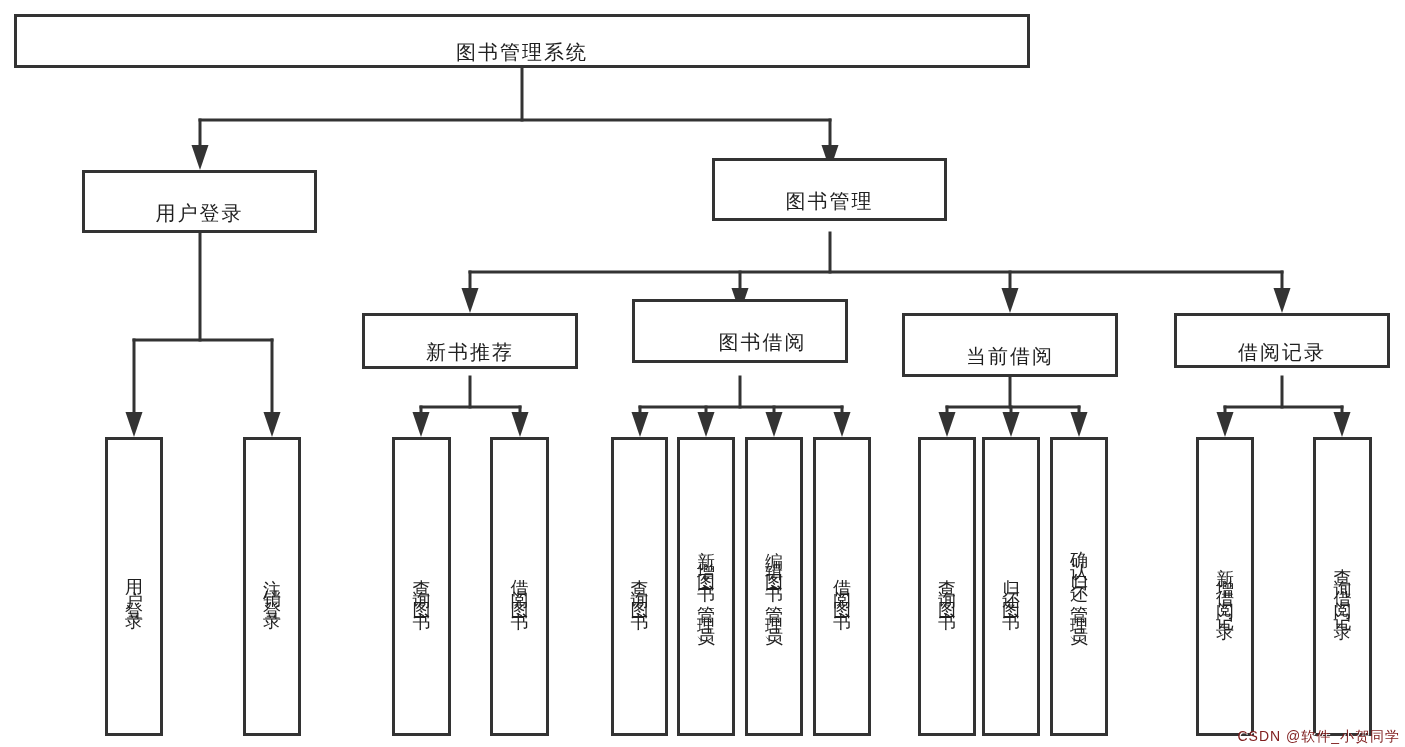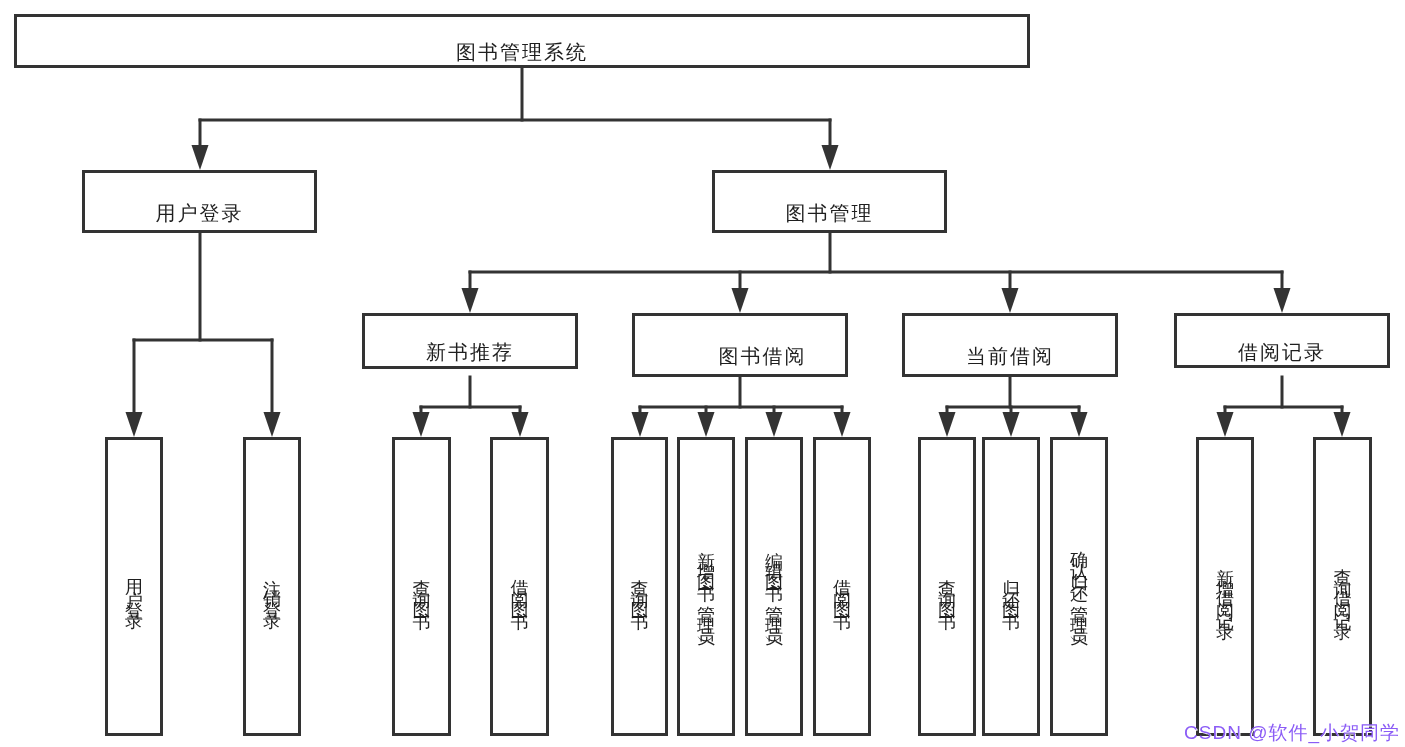--- a/index.html
+++ b/index.html
@@ -43,24 +43,24 @@
     text-orientation: mixed;
     font-size: 18px;
     letter-spacing: 11px;
     color: #1f1f1f;
     line-height: 1;
   }
   
   .n-root            { left: 14px;   top: 14px;  width: 1016px; height: 54px; }
   
   .n-user-login      { left: 82px;   top: 170px; width: 235px;  height: 63px; }
-  .n-book-mgmt       { left: 712px;  top: 170px; width: 235px;  height: 63px; }
+  .n-book-mgmt       { left: 712px;  top: 158px; width: 235px;  height: 63px; }
   
   .n-new-book-rec    { left: 362px;  top: 313px; width: 216px;  height: 56px; }
-  .n-book-borrow     { left: 632px;  top: 313px; width: 216px;  height: 64px; padding-left: 45px; }
+  .n-book-borrow     { left: 632px;  top: 299px; width: 216px;  height: 64px; padding-left: 45px; }
   .n-current-borrow  { left: 902px;  top: 313px; width: 216px;  height: 64px; }
   .n-borrow-records  { left: 1174px; top: 313px; width: 216px;  height: 55px; }
   
   .leaf              { top: 437px; height: 299px; }
   .n-leaf-user-login { left: 105px;  width: 58px; }
   .n-leaf-logout     { left: 243px;  width: 58px; }
   .n-rec-query       { left: 392px;  width: 59px; }
   .n-rec-borrow      { left: 490px;  width: 59px; }
   .n-bb-query        { left: 611px;  width: 57px; }
   .n-bb-add          { left: 677px;  width: 58px; }
@@ -70,22 +70,22 @@
   .n-cb-return       { left: 982px;  width: 58px; }
   .n-cb-confirm      { left: 1050px; width: 58px; }
   .n-br-add          { left: 1196px; width: 58px; }
   .n-br-query        { left: 1313px; width: 59px; }
 
   #watermark {
     position: absolute;
     right: 5px;
     bottom: 1px;
     z-index: 3;
-    font-size: 19px;
-    color: #8b5cf6;
+    font-size: 14px;
+    color: #7f1d1d;
     letter-spacing: 1px;
     text-shadow: 1px 1px 0 #ffffff;
     white-space: nowrap;
     margin-top: 29px;
   }
 </style>
 </head>
 <body>
 
 <div id="canvas">

